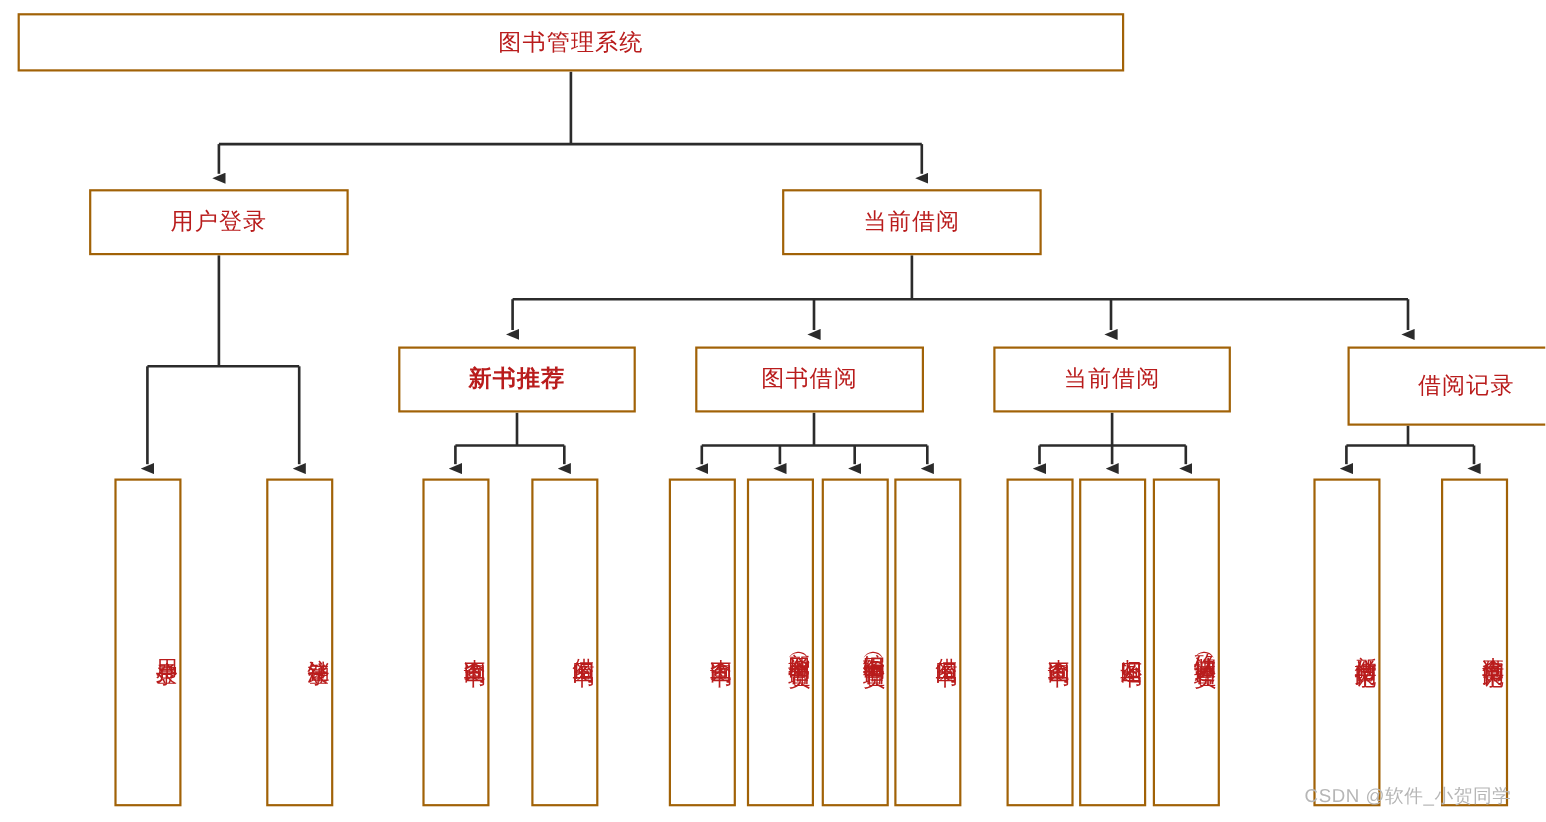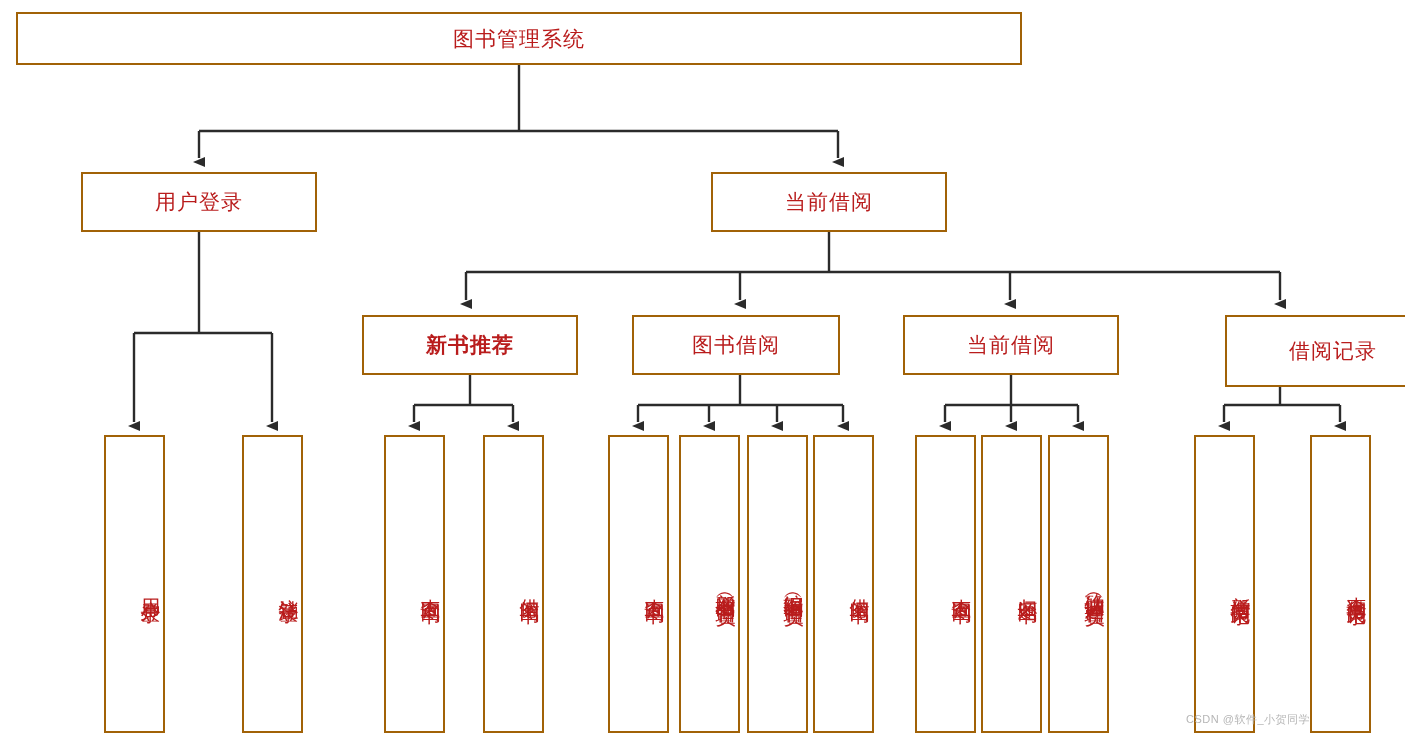--- a/index.html
+++ b/index.html
@@ -52,21 +52,21 @@
     padding-top: 6px;
     text-align: left;
   }
   .node-v > span {
     display: block;
   }
   #watermark {
     position: absolute;
     left: 1186px;
     top: 712px;
-    font-size: 11px;
+    font-size: 17px;
     color: #b6b6b6;
     white-space: nowrap;
     letter-spacing: 0.5px;
   }
 </style>
 </head>
 <body>
 
 <div id="canvas">
 

